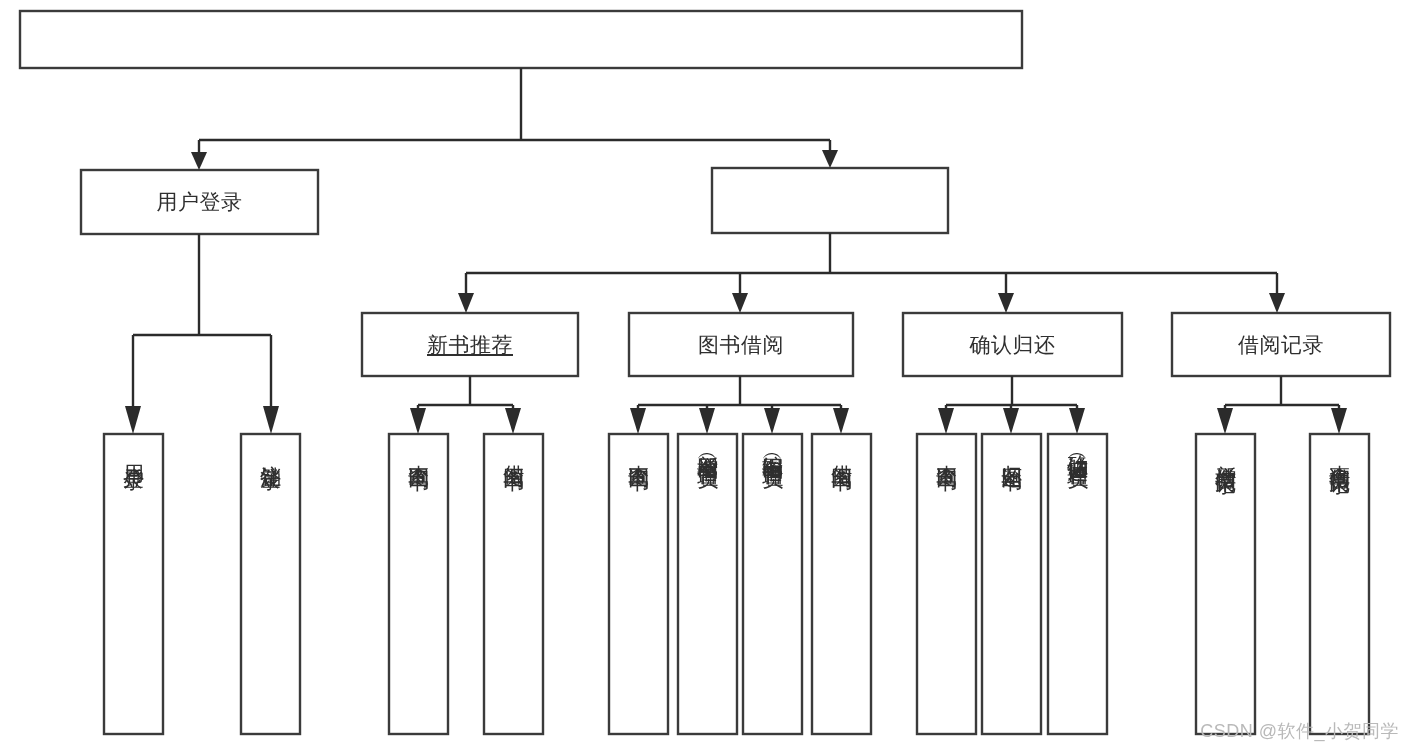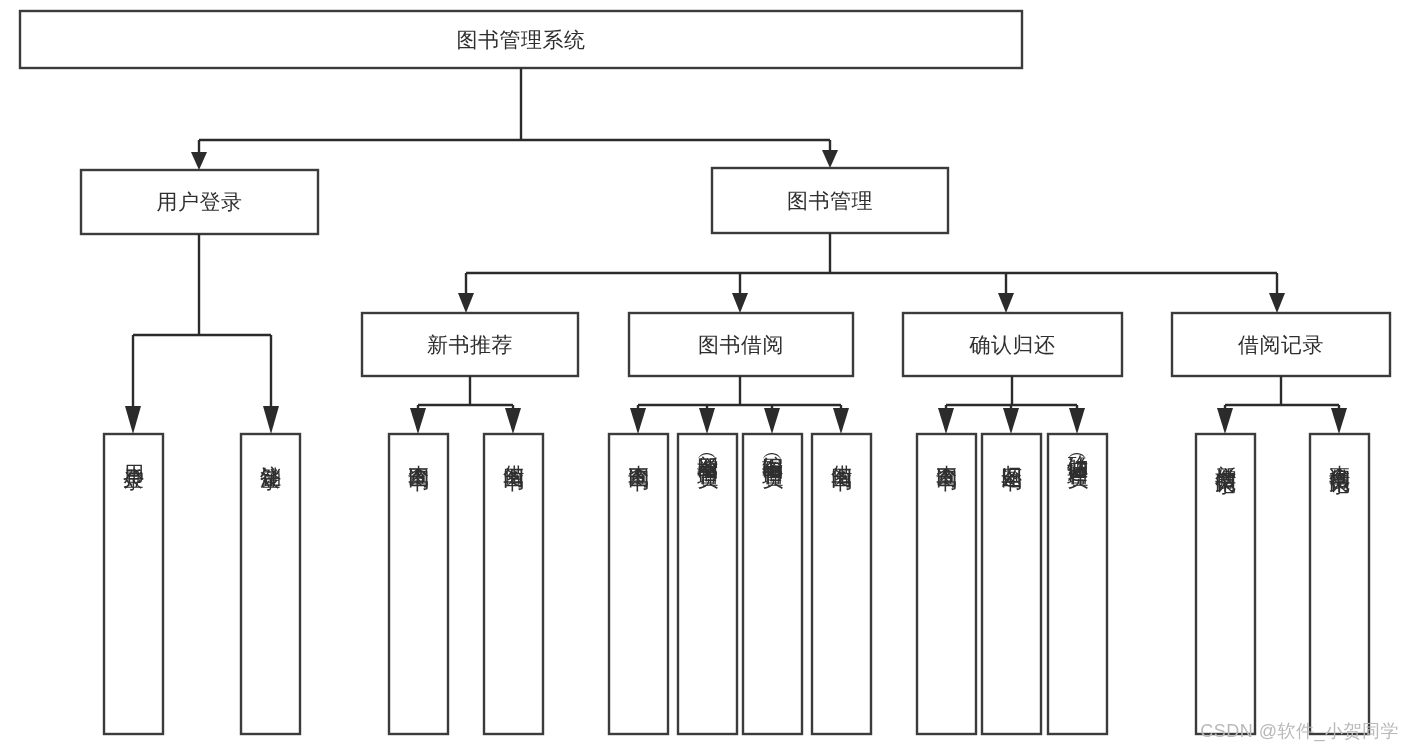--- a/index.html
+++ b/index.html
@@ -169,26 +169,24 @@
     <polygon class="arrow-head" points="1069,408 1085,408 1077,434"></polygon>
 
     <path class="connector" d="M 1281 376 L 1281 405"></path>
     <path class="connector" d="M 1225 405 L 1339 405"></path>
     <path class="connector" d="M 1225 405 L 1225 412"></path>
     <path class="connector" d="M 1339 405 L 1339 412"></path>
     <polygon class="arrow-head" points="1217,408 1233,408 1225,434"></polygon>
     <polygon class="arrow-head" points="1331,408 1347,408 1339,434"></polygon>
   </svg>
 
-  <div class="node-label horizontal" style="left:20px; top:11px; width:1002px; height:57px;">图书管理系统</div>
 
   <div class="node-label horizontal" style="left:81px; top:170px; width:237px; height:64px;">用户登录</div>
-  <div class="node-label horizontal" style="left:712px; top:168px; width:236px; height:65px;">图书管理</div>
-
-  <div class="node-label horizontal" style="left:362px; top:313px; width:216px; height:63px;">新书推荐</div>
+
+  <div class="node-label horizontal" style="left:362px; top:313px; width:216px; height:63px;text-decoration:underline;">新书推荐</div>
   <div class="node-label horizontal" style="left:629px; top:313px; width:224px; height:63px;text-align:center;">图书借阅</div>
   <div class="node-label horizontal" style="left:903px; top:313px; width:219px; height:63px;">确认归还</div>
   <div class="node-label horizontal" style="left:1172px; top:313px; width:218px; height:64px;">借阅记录</div>
 
   <div class="node-label vertical" style="left:104px; top:434px; width:59px; height:300px;">用户登录</div>
   <div class="node-label vertical" style="left:241px; top:434px; width:59px; height:300px;">注销登录</div>
 
   <div class="node-label vertical" style="left:389px; top:434px; width:59px; height:300px;">查询图书</div>
   <div class="node-label vertical" style="left:484px; top:434px; width:59px; height:300px;">借阅图书</div>
 

